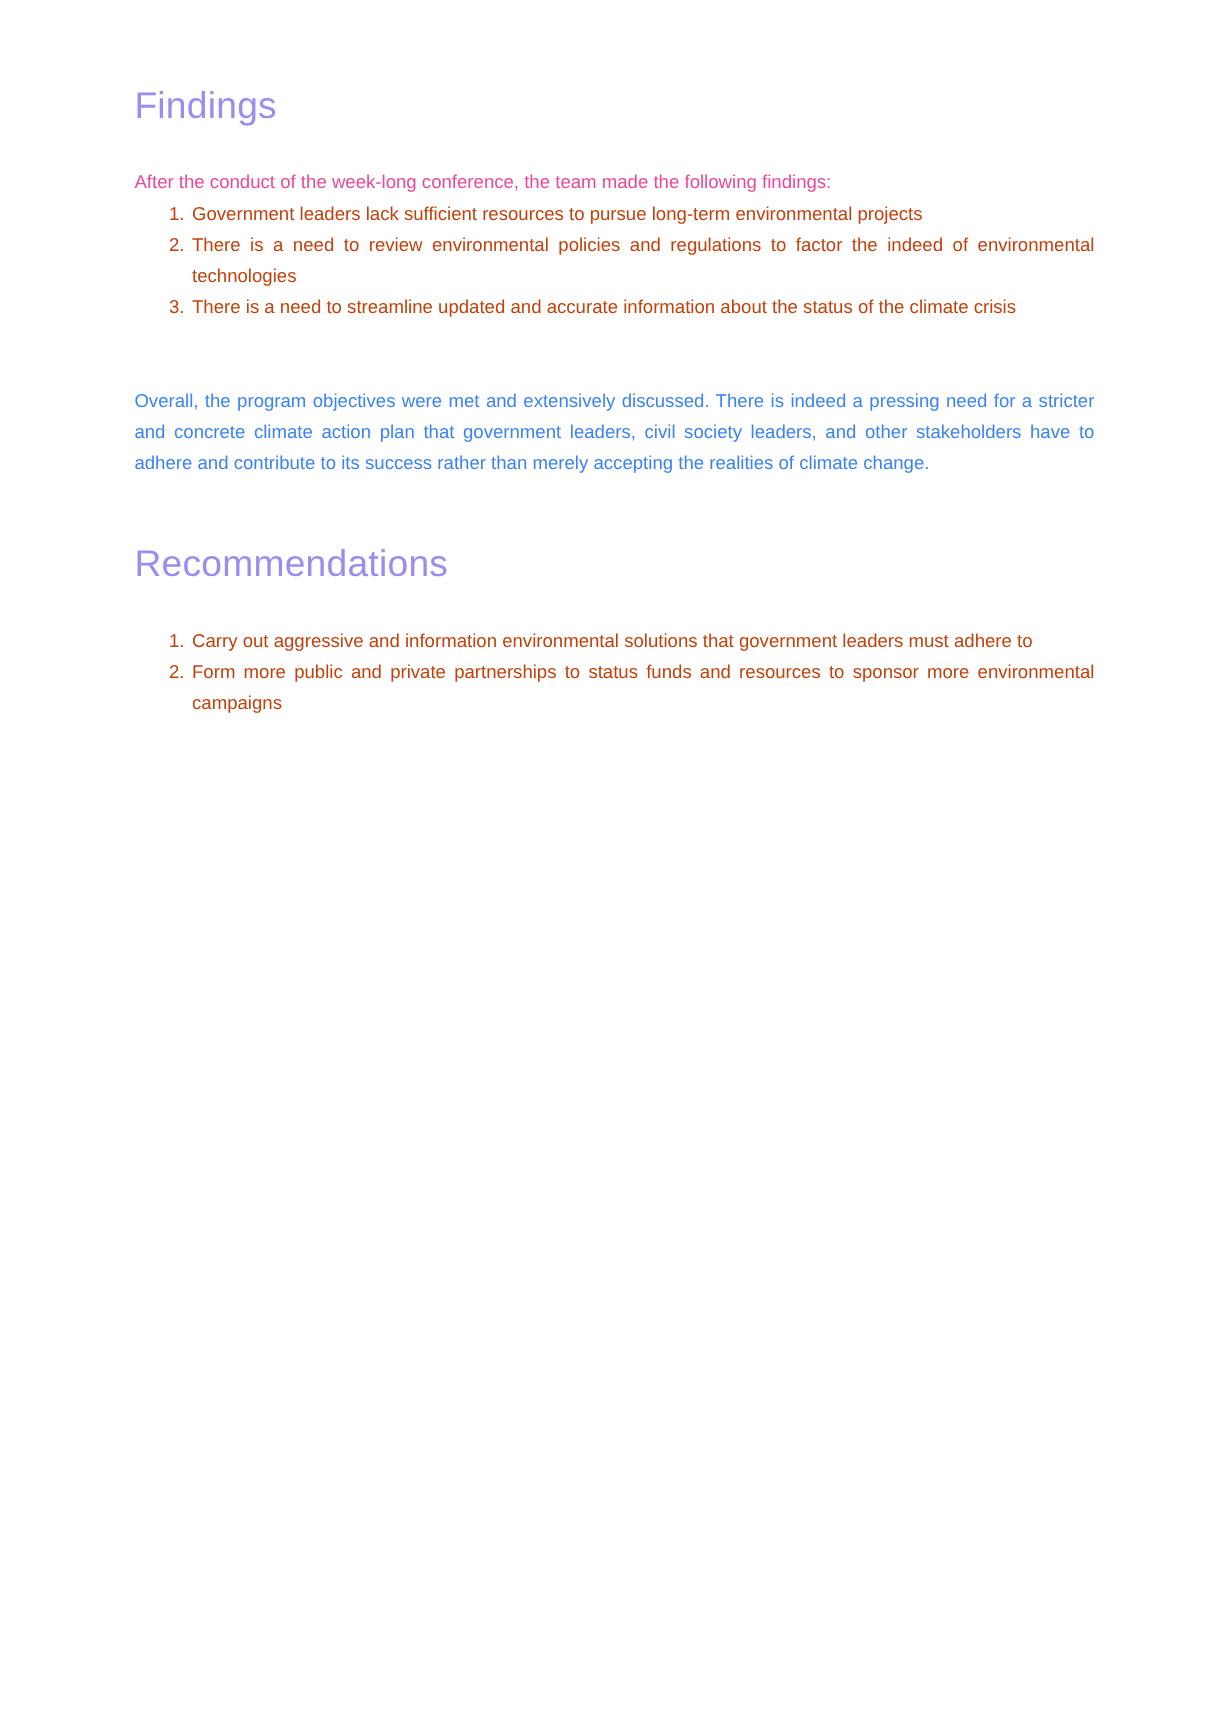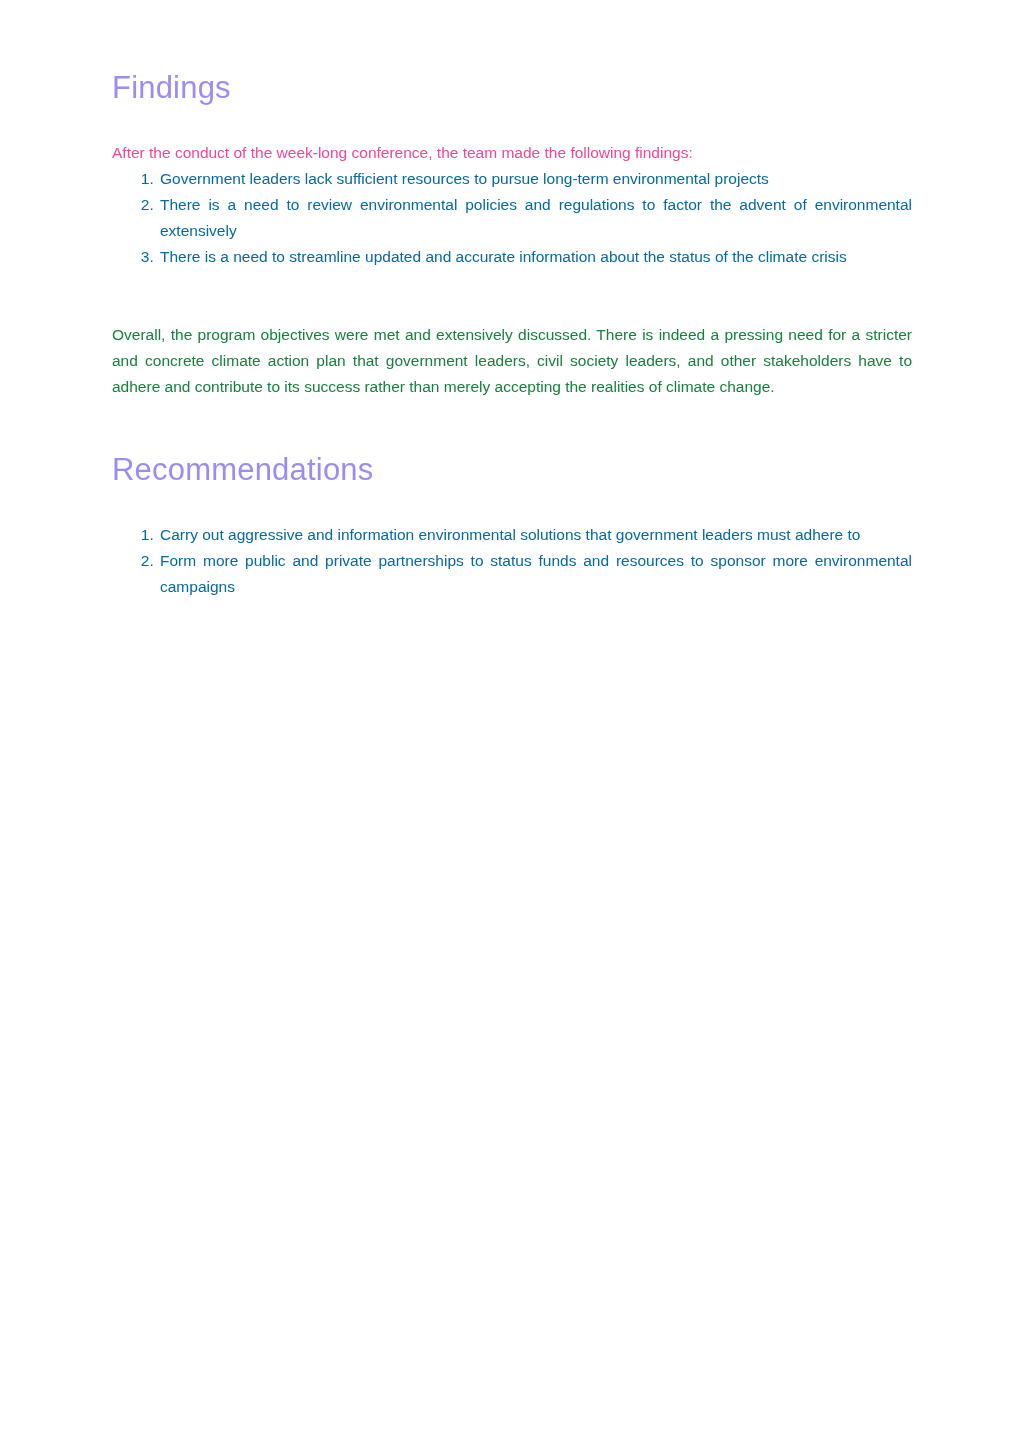--- a/index.html
+++ b/index.html
@@ -30,61 +30,61 @@
     margin-bottom: 34px;
   }
 
   .section {
     margin-bottom: 52px;
   }
 
   .body-text {
     font-size: 15.5px;
     line-height: 26px;
-    color: #15803d;
+    color: #3b82f6;
     text-align: justify;
   }
 
   .intro-text {
     font-size: 15.5px;
     line-height: 26px;
     color: #ec4899;
     margin-bottom: 0;
   }
 
   ol.doc-list {
     margin: 0;
     padding-left: 46px;
   }
 
   ol.doc-list li {
     font-size: 15.5px;
     line-height: 26px;
-    color: #0369a1;
+    color: #c2410c;
     text-align: justify;
     padding-left: 2px;
   }
 
   .list-standalone {
     margin-top: 30px;
   }
 </style>
 </head>
 <body>
 
 <div class="page">
 
   <section class="section">
     <h1 class="section-heading">Findings</h1>
 
     <p class="intro-text">After the conduct of the week-long conference, the team made the following findings:</p>
 
     <ol class="doc-list">
       <li>Government leaders lack sufficient resources to pursue long-term environmental projects</li>
-      <li>There is a need to review environmental policies and regulations to factor the advent of environmental extensively</li>
+      <li>There is a need to review environmental policies and regulations to factor the indeed of environmental technologies</li>
       <li>There is a need to streamline updated and accurate information about the status of the climate crisis</li>
     </ol>
   </section>
 
   <section class="section">
 
     <p class="body-text">Overall, the program objectives were met and extensively discussed. There is indeed a pressing need for a stricter and concrete climate action plan that government leaders, civil society leaders, and other stakeholders have to adhere and contribute to its success rather than merely accepting the realities of climate change.</p>
   </section>
 
   <section class="section">

